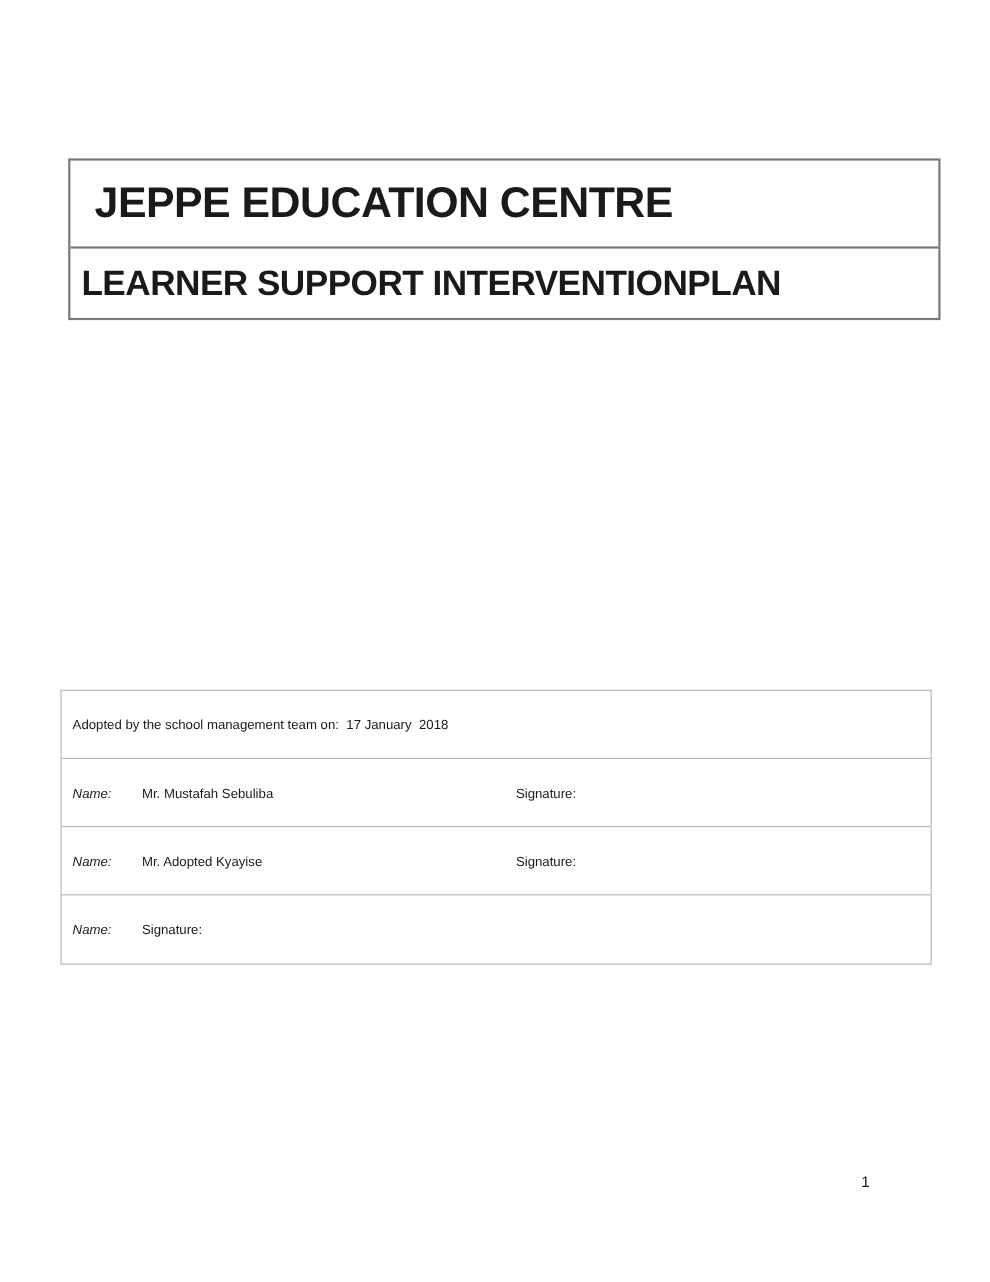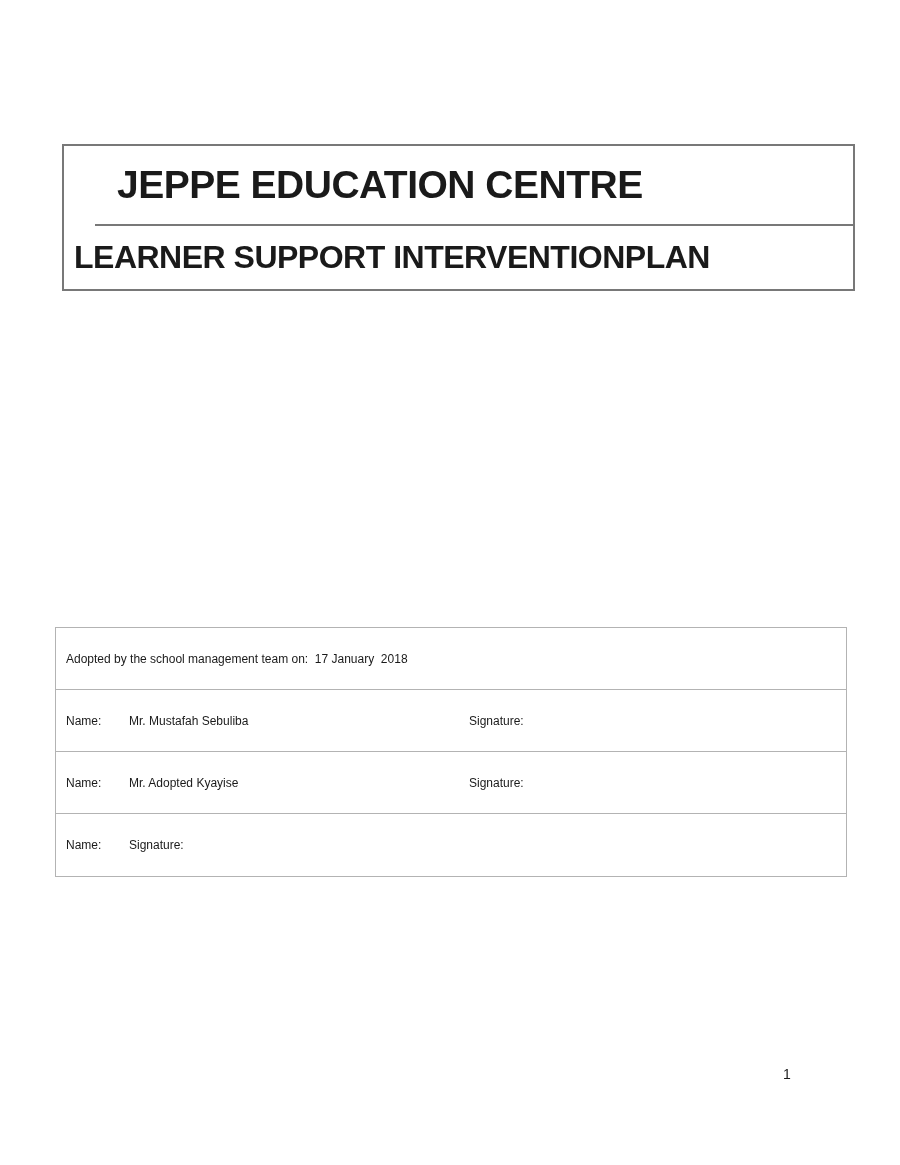--- a/index.html
+++ b/index.html
@@ -26,21 +26,20 @@
     box-sizing: border-box;
     border: 2px solid #787878;
     background: #ffffff;
   }
   .title-row {
     height: 78px;
     display: flex;
     align-items: center;
     padding-left: 22px;
     border-bottom: 2px solid #787878;
-    margin-left: 31px;
   }
   .subtitle-row {
     height: 63px;
     display: flex;
     align-items: center;
     padding-left: 10px;
   }
   .doc-title {
     font-weight: bold;
     font-size: 39px;
@@ -77,20 +76,21 @@
   }
   .adopted-text {
     padding-left: 10px;
     white-space: pre;
   }
   .name-label {
     padding-left: 10px;
     width: 63px;
     flex: 0 0 auto;
     white-space: pre;
+    font-style: italic;
   }
   .name-value {
     width: 340px;
     flex: 0 0 auto;
     white-space: pre;
   }
   .sig-label {
     flex: 0 0 auto;
     white-space: pre;
   }

